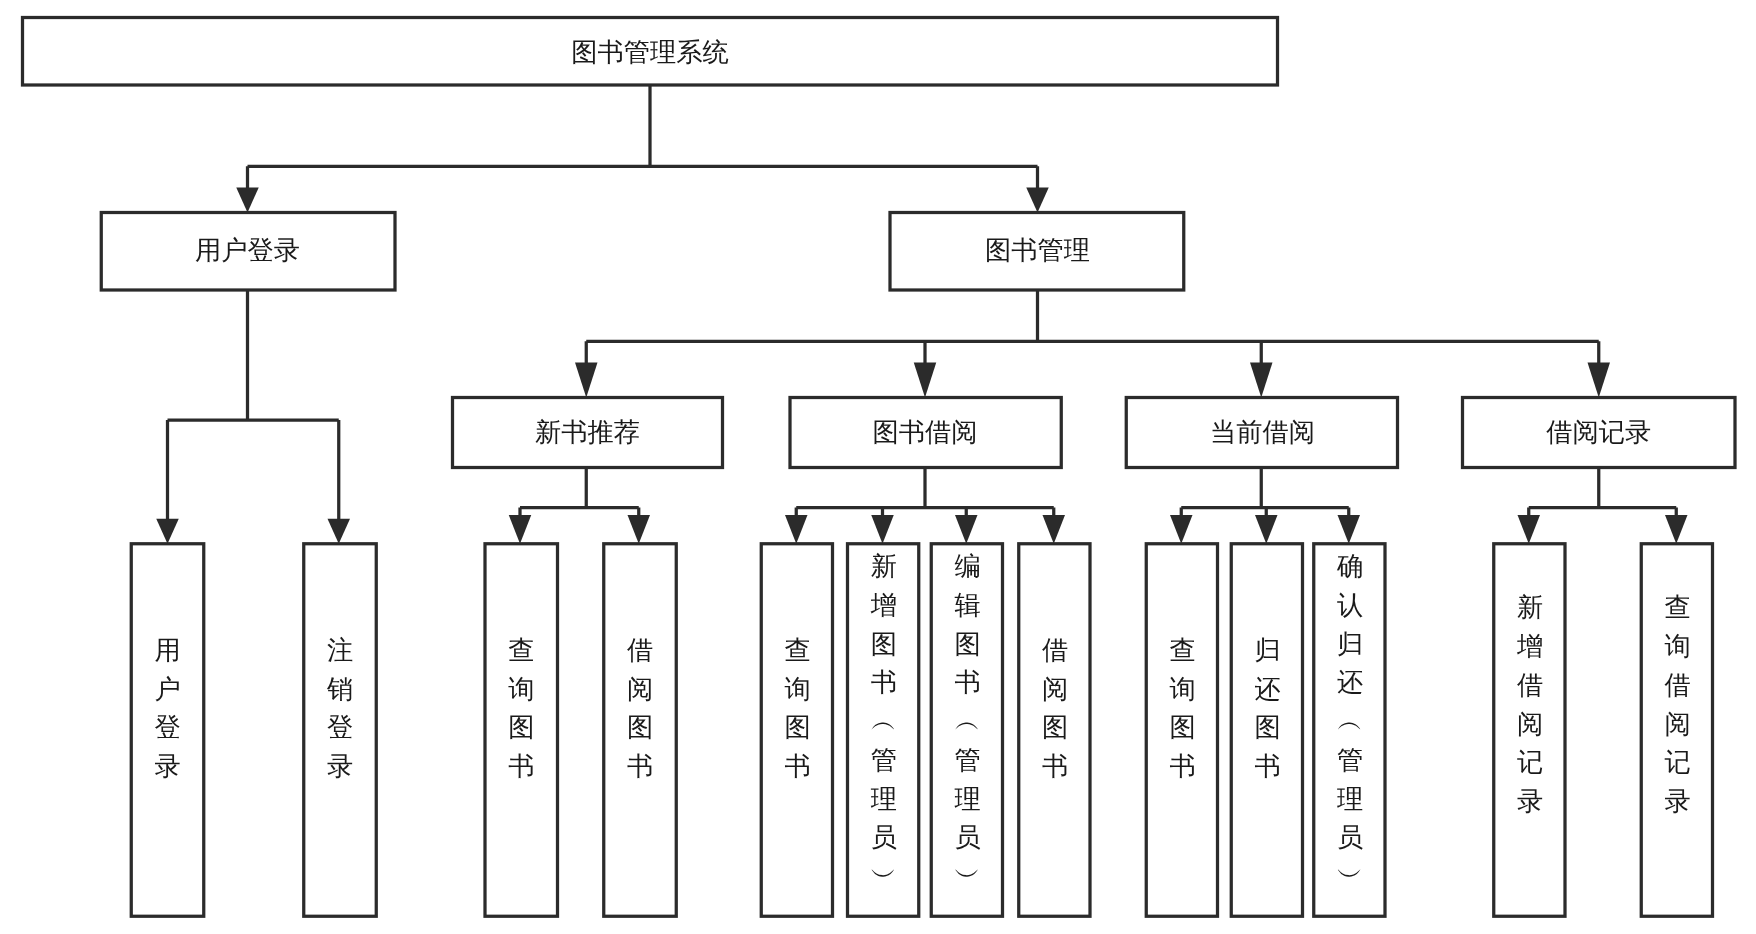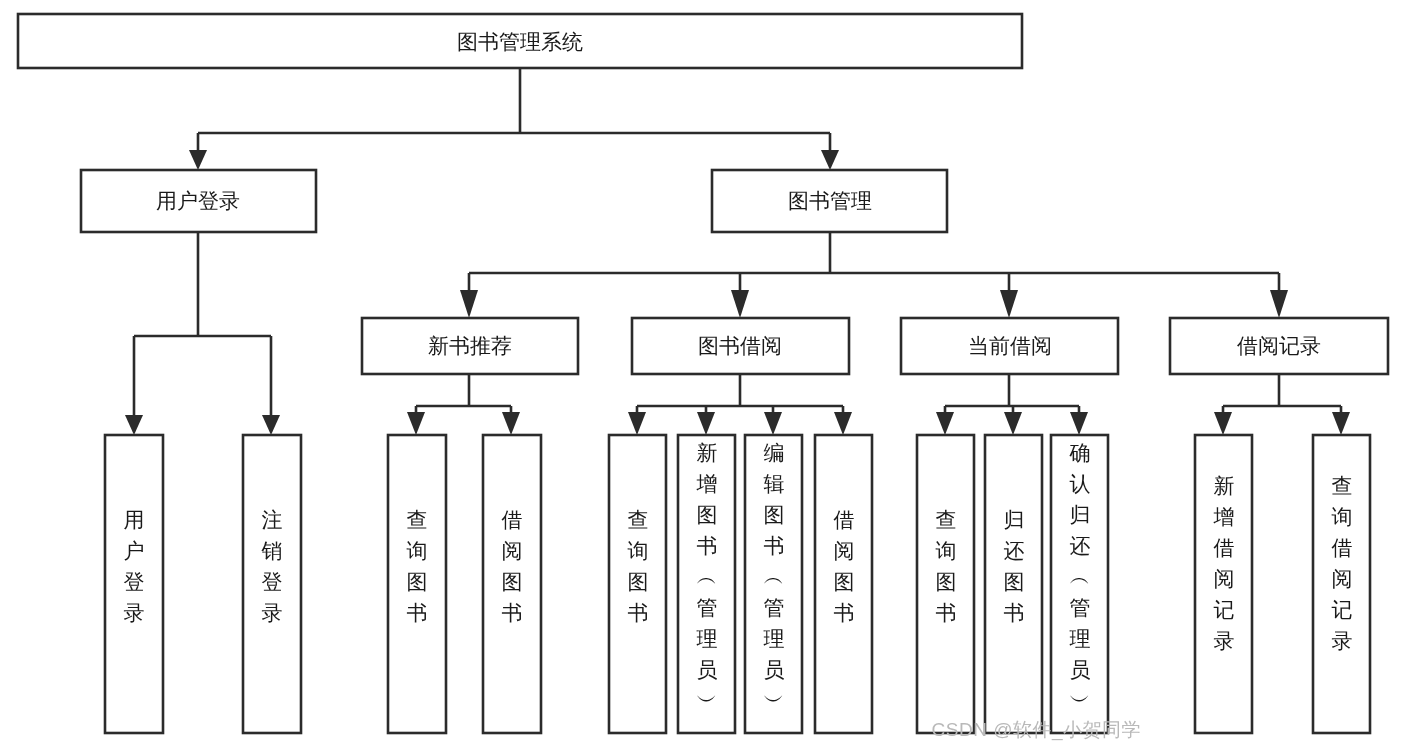--- a/index.html
+++ b/index.html
@@ -233,15 +233,14 @@
       </g>
 
       <g>
         <rect class="node-rect" x="1313" y="435" width="57" height="298"></rect>
         <text class="node-label-v" x="1342" y="493"><tspan x="1342" dy="0">查</tspan><tspan x="1342" dy="31">询</tspan><tspan x="1342" dy="31">借</tspan><tspan x="1342" dy="31">阅</tspan><tspan x="1342" dy="31">记</tspan><tspan x="1342" dy="31">录</tspan></text>
       </g>
 
     </g>
   </svg>
 
-  <div class="watermark-text">CSDN @软件_小贺同学</div>
 
 </div>
 
 </body></html>

